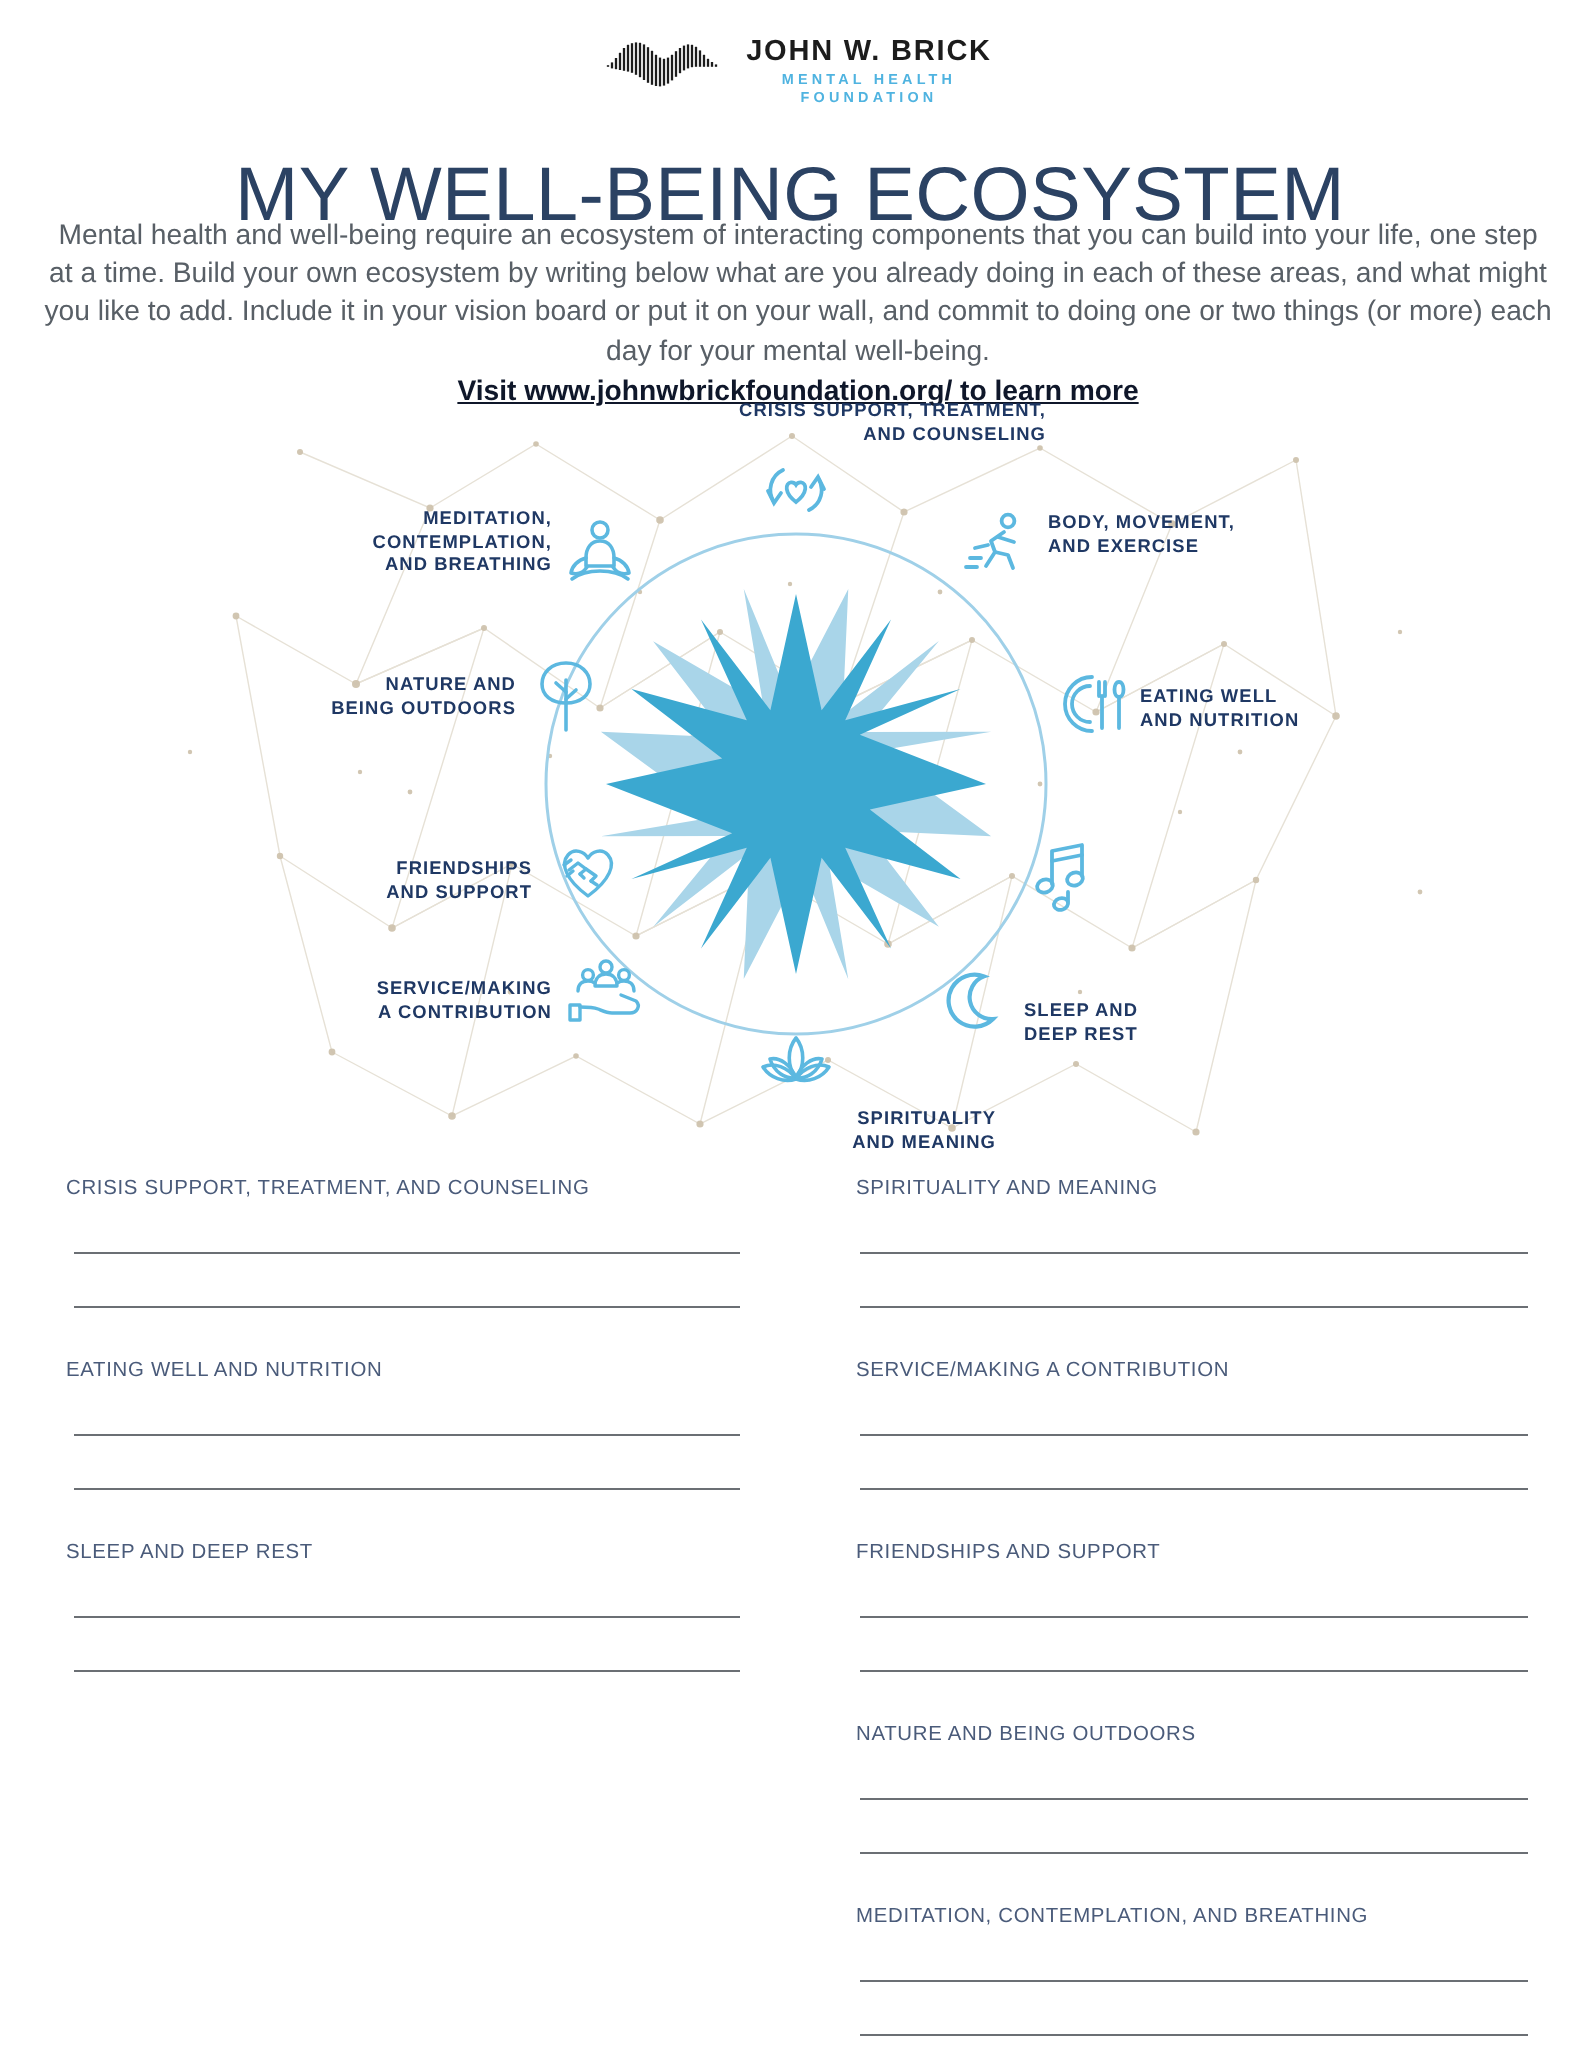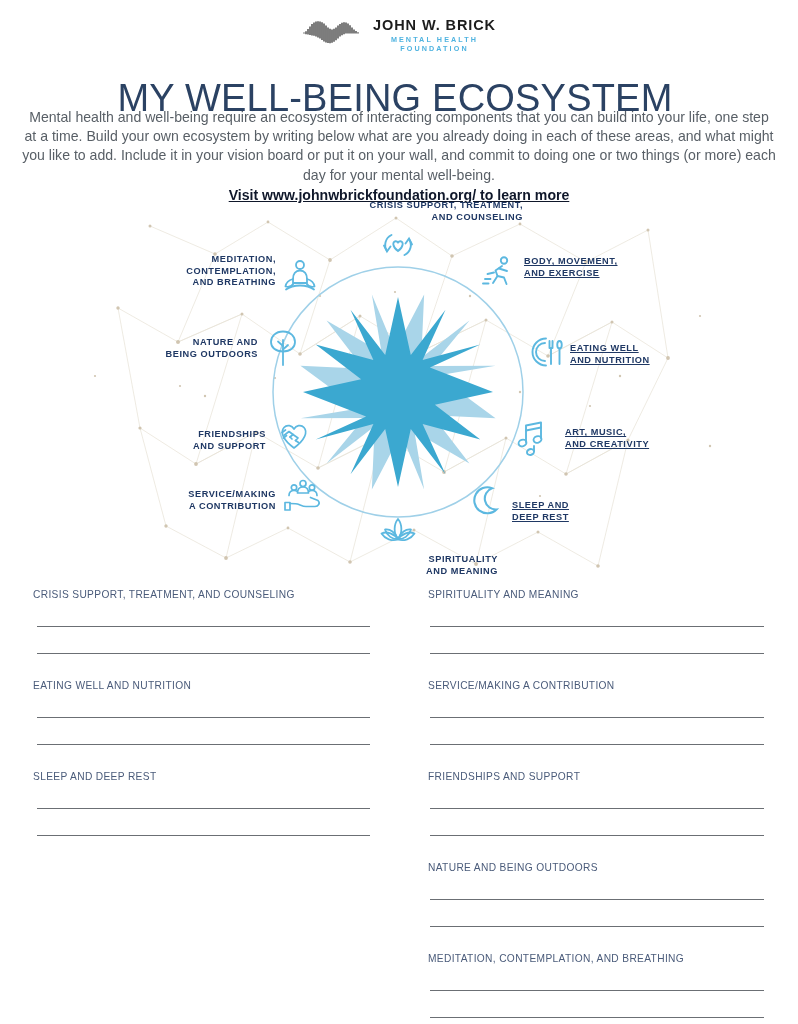--- a/index.html
+++ b/index.html
@@ -97,21 +97,21 @@
   .lbl {
     position: absolute;
     font-size: 9.2px;
     font-weight: bold;
     letter-spacing: 0.55px;
     line-height: 11.6px;
     color: #1f3864;
     white-space: pre-line;
   }
   .lbl.r { text-align: right; }
-  .lbl.l { text-align: left; text-decoration: underline; }
+  .lbl.l { text-align: left; }
   .lbl.c { text-align: right; }
 
   .ico { position: absolute; }
   .ico svg { display: block; }
 
   .center-text {
     position: absolute;
     left: 318px;
     top: 362px;
     width: 160px;
@@ -335,22 +335,20 @@
     <span class="ico" style="left:528px; top:139px;">
       <svg width="38" height="34" viewBox="0 0 38 34" fill="none" stroke="#5cb8e0" stroke-width="1.9" stroke-linecap="round" stroke-linejoin="round">
         <path d="M18 3.5 A13 13 0 1 0 18 30.5"></path>
         <path d="M17 8 A8.5 8.5 0 1 0 17 26"></path>
         <path d="M21.5 6 L21.5 13 M24.5 6 L24.5 13 M23 13 L23 29"></path>
         <path d="M31.5 6 C34.5 6 34.5 13.5 31.5 13.5 C28.5 13.5 28.5 6 31.5 6 Z"></path>
         <path d="M31.5 13.5 L31.5 29"></path>
       </svg>
     </span>
 
-    <div class="lbl l" style="left:565px; top:231px; width:160px;">ART, MUSIC,
-AND CREATIVITY</div>
     <span class="ico" style="left:513px; top:224px;">
       <svg width="40" height="38" viewBox="0 0 40 38" fill="none" stroke="#5cb8e0" stroke-width="1.9" stroke-linecap="round" stroke-linejoin="round">
         <path d="M13 22 L13 5.5 L28 2.5 L28 18"></path>
         <path d="M13 10.5 L28 7.5"></path>
         <ellipse cx="9.5" cy="23" rx="4" ry="3.2" transform="rotate(-18 9.5 23)"></ellipse>
         <ellipse cx="24.5" cy="19.5" rx="4" ry="3.2" transform="rotate(-18 24.5 19.5)"></ellipse>
         <path d="M21 31 L21 26"></path>
         <ellipse cx="17.5" cy="32" rx="3.6" ry="2.9" transform="rotate(-18 17.5 32)"></ellipse>
       </svg>
     </span>

